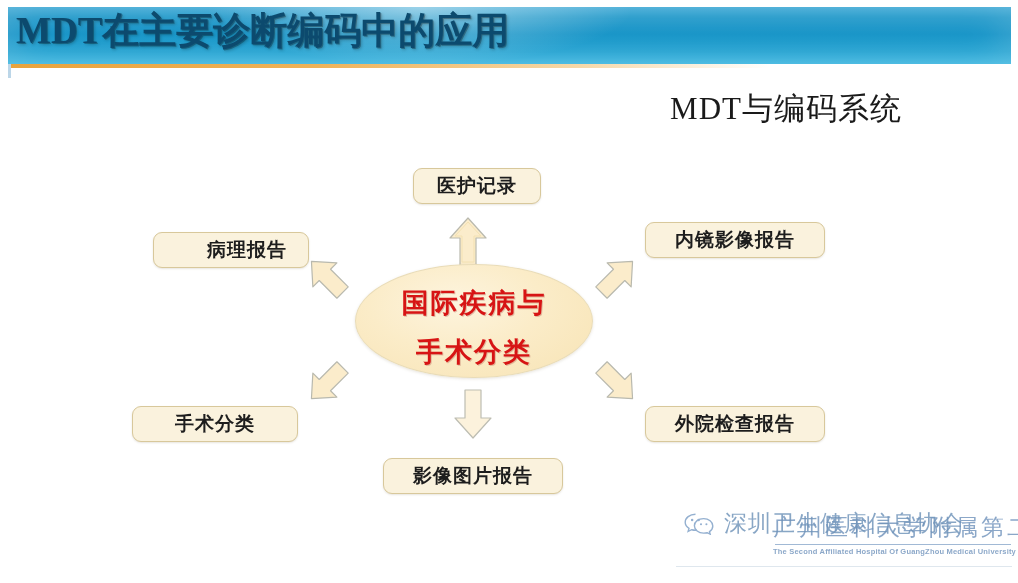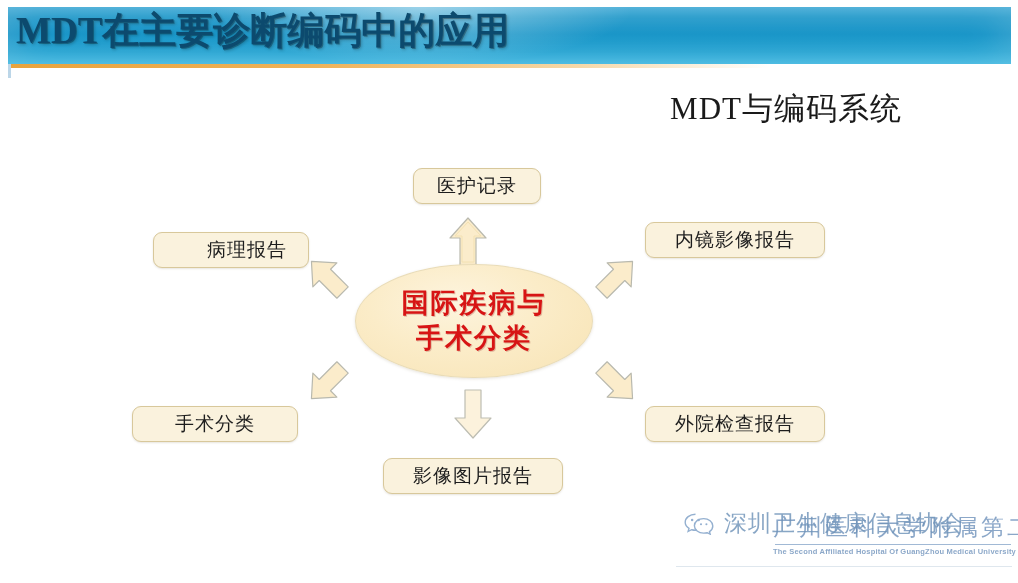--- a/index.html
+++ b/index.html
@@ -115,34 +115,35 @@
     z-index: 5;
   }
   .center-line {
     font-family: "Liberation Serif", "DejaVu Serif", serif;
     font-size: 27px;
     font-weight: bold;
     color: #d71414;
     line-height: 1.28;
     letter-spacing: 2px;
     text-shadow: 1px 1px 0 rgba(130,0,0,0.22);
+    margin-top: 14px;
   }
 
   
   .label-box {
     position: absolute;
     background: #faf2dd;
     border: 1px solid #d8c89b;
     border-radius: 9px;
     display: flex;
     align-items: center;
     justify-content: center;
     font-family: "Liberation Serif", "DejaVu Serif", serif;
     font-size: 19px;
-    font-weight: normal;
+    font-weight: bold;
     color: #1d1d1d;
     letter-spacing: 1px;
     box-shadow: 0 1px 2px rgba(120,105,70,0.18);
     z-index: 4;
     white-space: nowrap;
   }
 
   
   .arrow {
     position: absolute;

